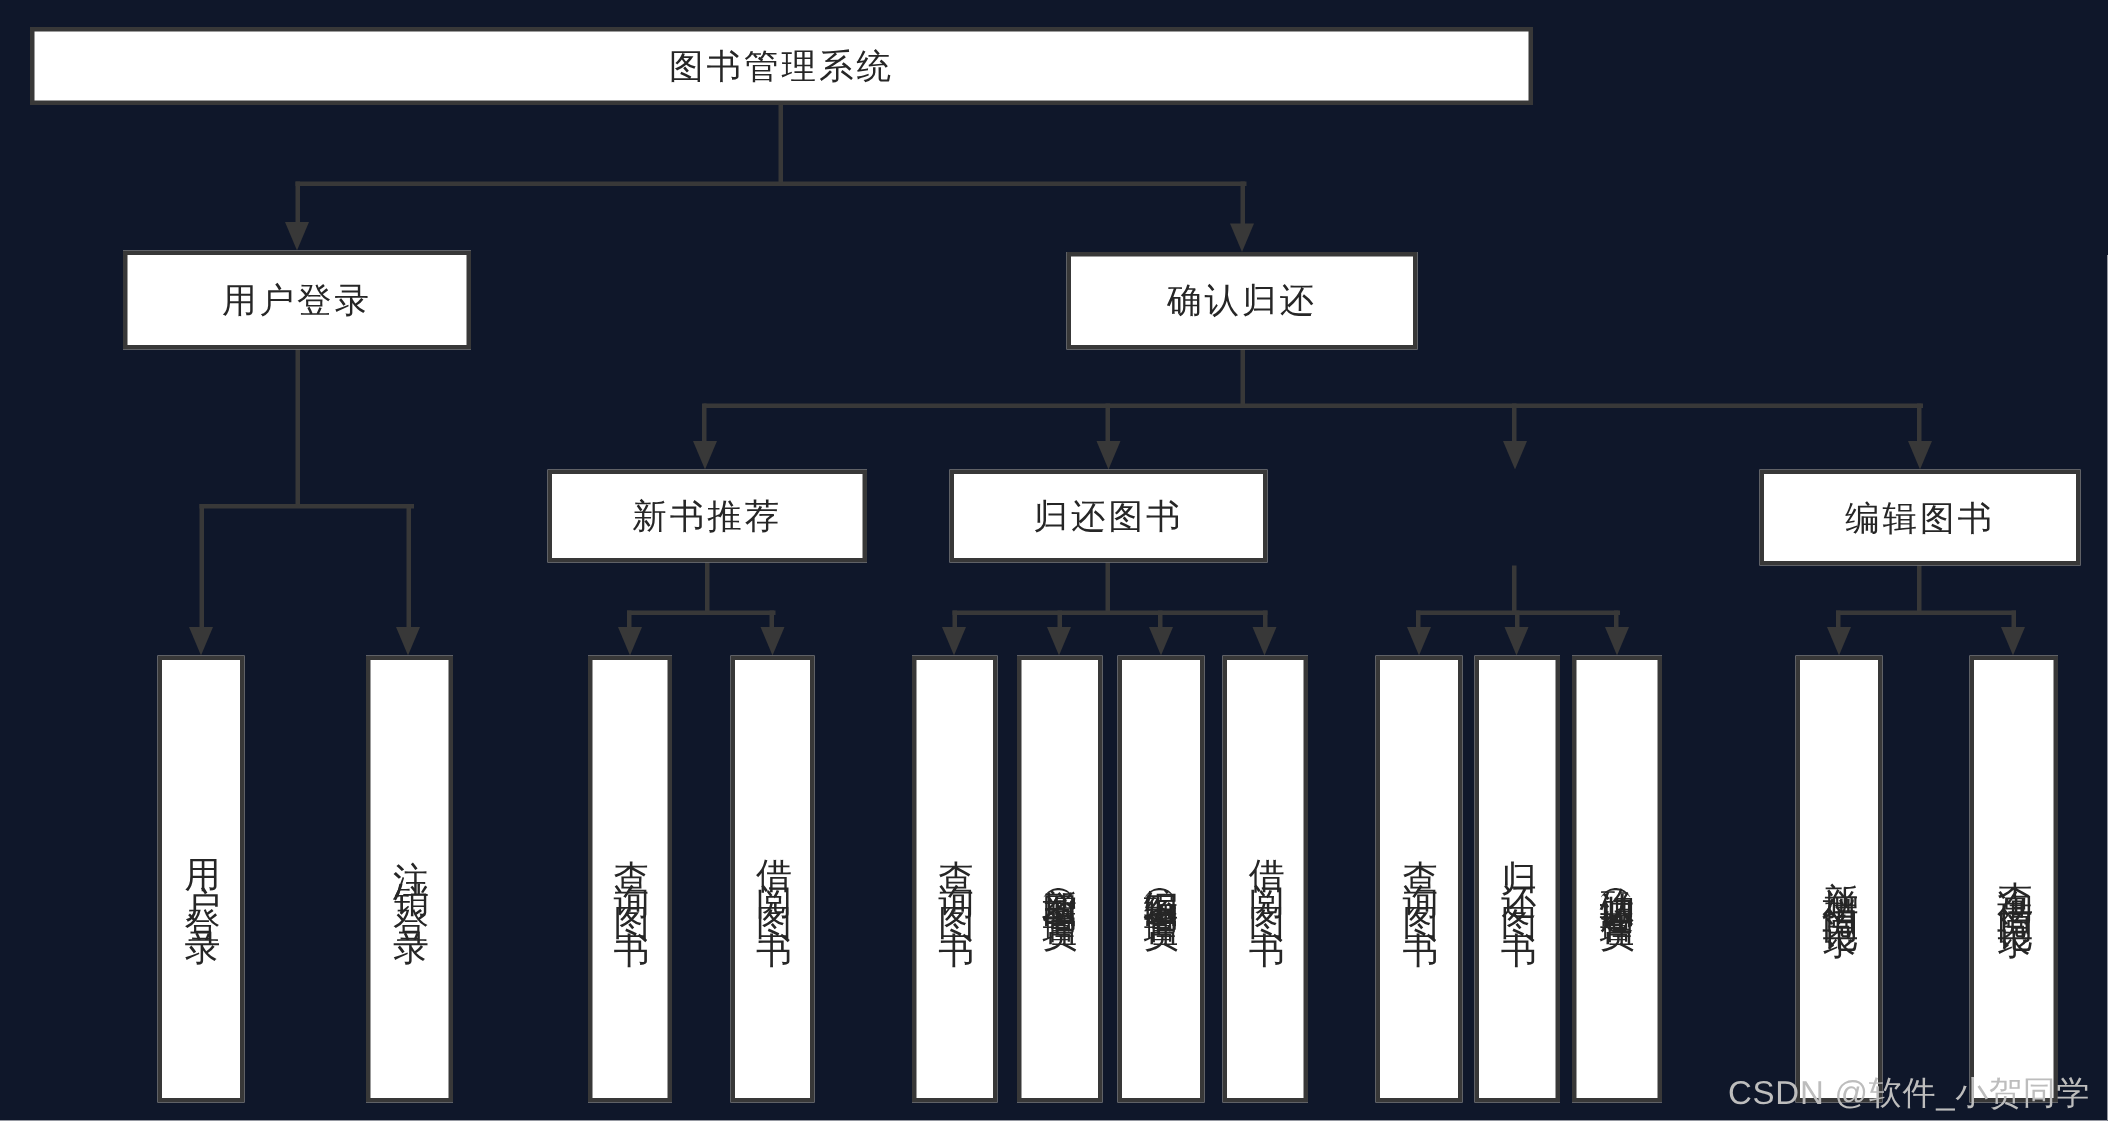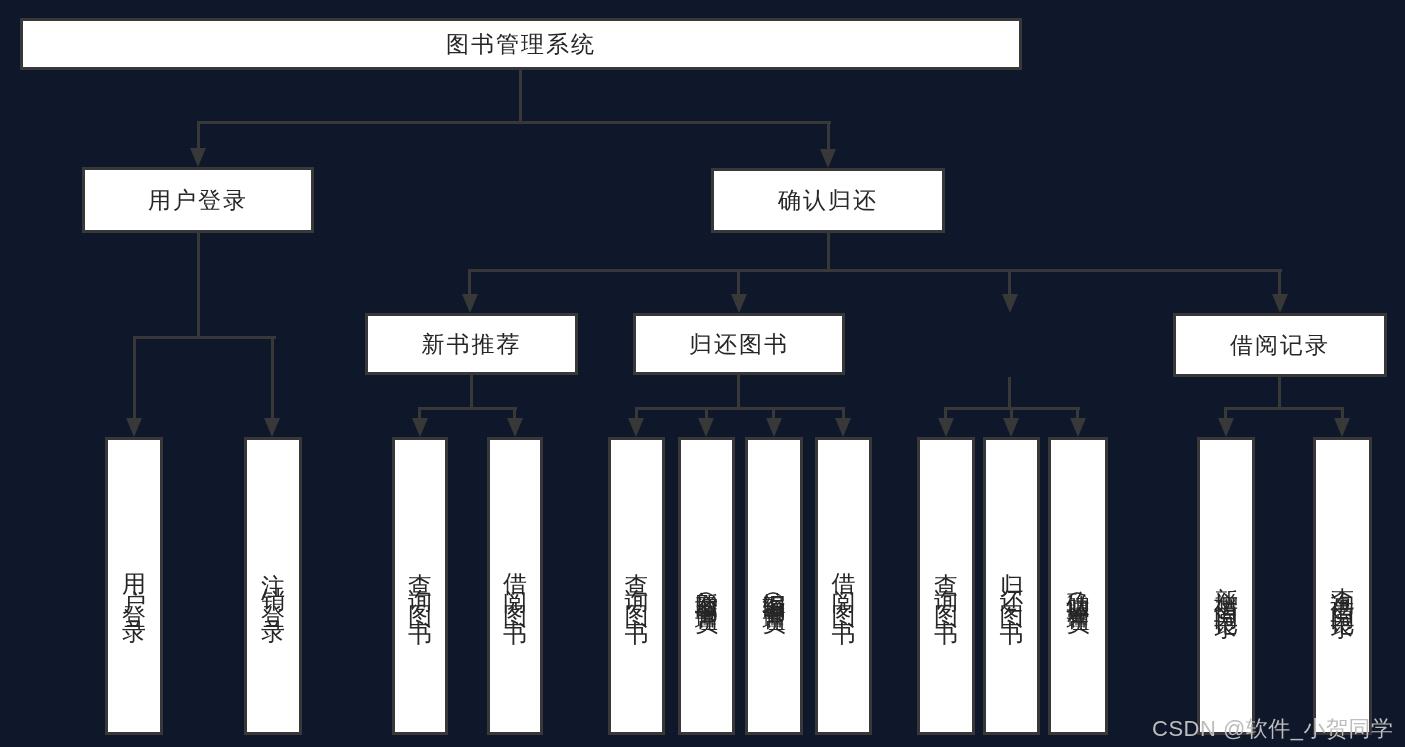--- a/index.html
+++ b/index.html
@@ -95,21 +95,21 @@
     <span>确认归还</span>
   </div>
 
   <div class="hbox" style="left:365px;top:313px;width:213px;height:62px">
     <span>新书推荐</span>
   </div>
   <div class="hbox" style="left:633px;top:313px;width:212px;height:62px">
     <span>归还图书</span>
   </div>
   <div class="hbox" style="left:1173px;top:313px;width:214px;height:64px">
-    <span>借阅记录</span>
+    <span>编辑图书</span>
   </div>
 
   <div class="vbox" style="left:105px;width:58px">
     <span class="vtext">用户登录</span>
   </div>
   <div class="vbox" style="left:244px;width:58px">
     <span class="vtext">注销登录</span>
   </div>
 
   <div class="vbox" style="left:392px;width:56px">

